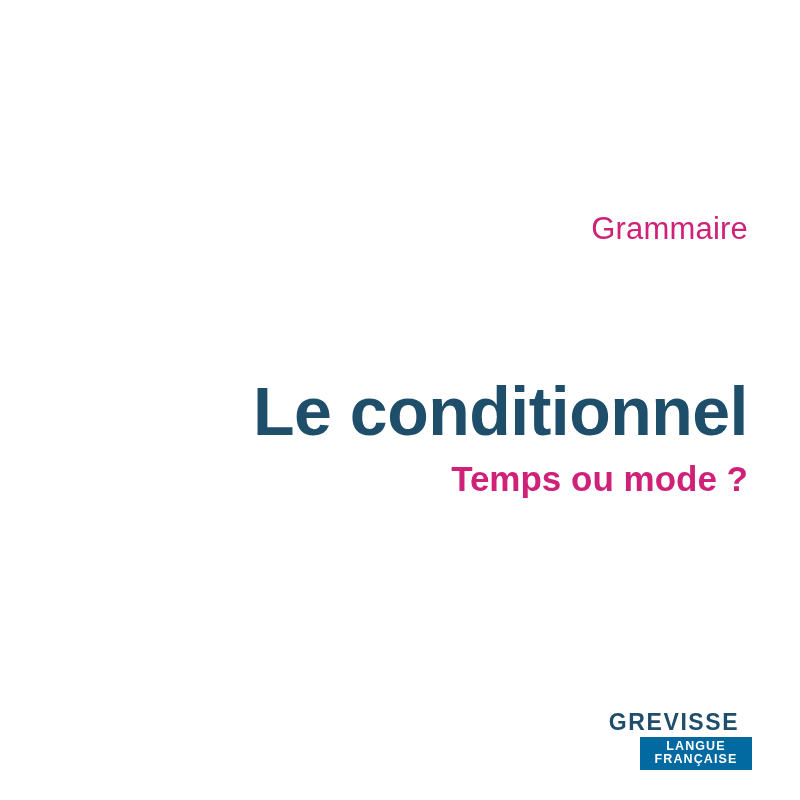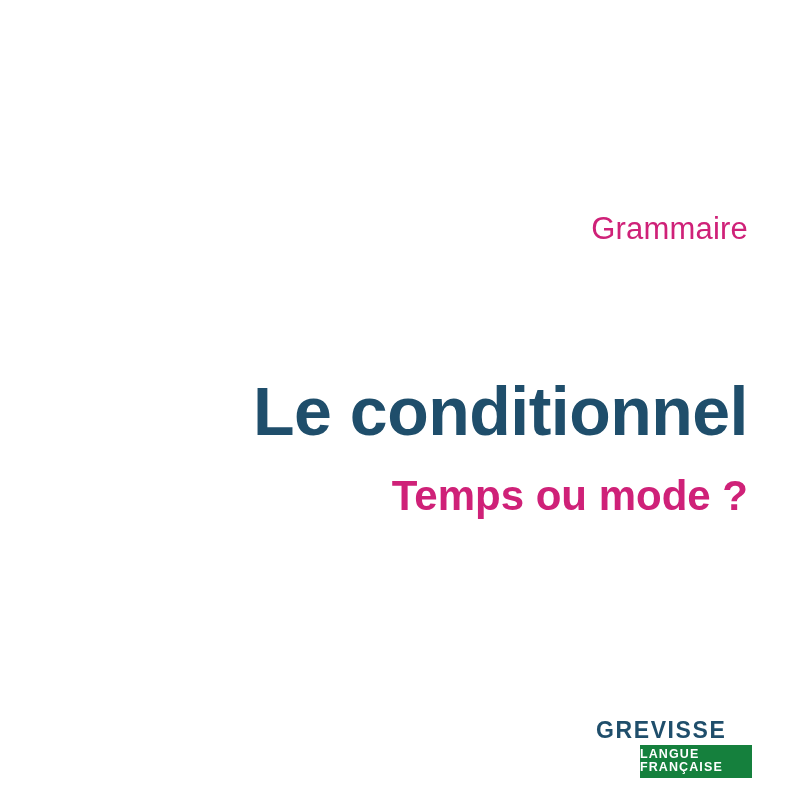--- a/index.html
+++ b/index.html
@@ -43,49 +43,49 @@
     font-weight: bold;
     color: #1f4e6b;
     letter-spacing: -0.5px;
     line-height: 1.05;
     text-align: right;
     white-space: nowrap;
   }
 
   .subtitle {
     position: absolute;
-    top: 473px;
+    top: 460px;
     right: 52px;
-    font-size: 42px;
+    font-size: 35px;
     font-weight: bold;
     color: #cf2178;
     letter-spacing: 0px;
     line-height: 1.1;
     white-space: nowrap;
   }
 
   .logo {
     position: absolute;
     right: 48px;
-    bottom: 22px;
+    bottom: 30px;
     width: 156px;
-    text-align: left;
+    text-align: center;
   }
 
   .logo-main {
     font-size: 23px;
     font-weight: bold;
     color: #1f4e6b;
     letter-spacing: 1.6px;
     line-height: 1.05;
     padding-bottom: 2px;
   }
 
   .logo-bar {
-    background: #15803d;
+    background: #0369a1;
     color: #ffffff;
     font-size: 12.5px;
     font-weight: bold;
     letter-spacing: 1.1px;
     padding: 3px 0 3px 0;
     line-height: 1.1;
     margin-left: 44px;
   }
 </style>
 </head>

